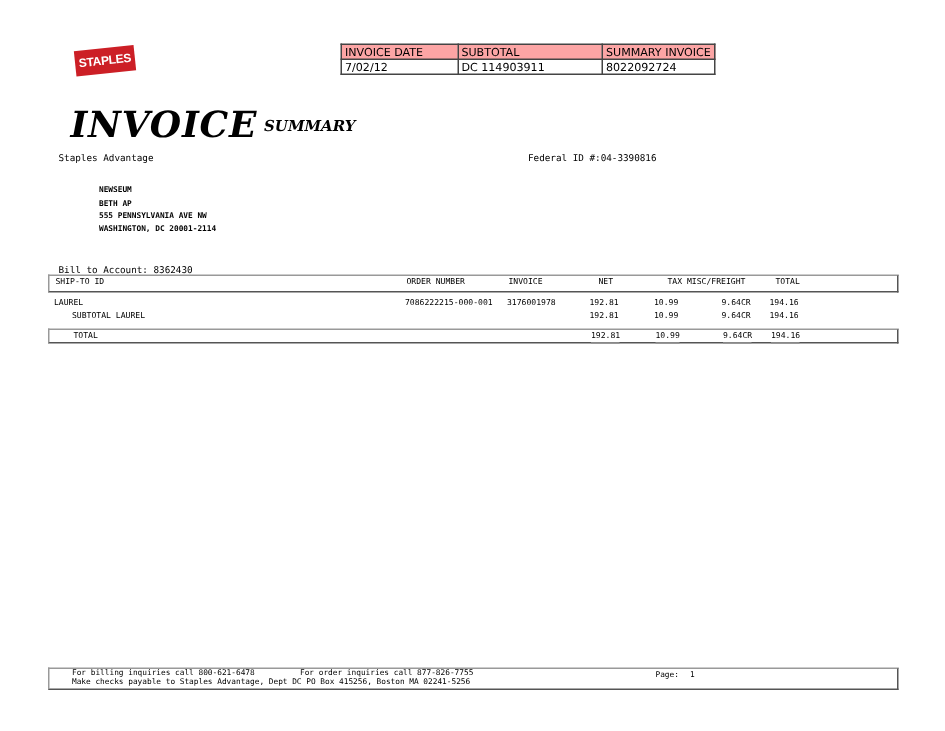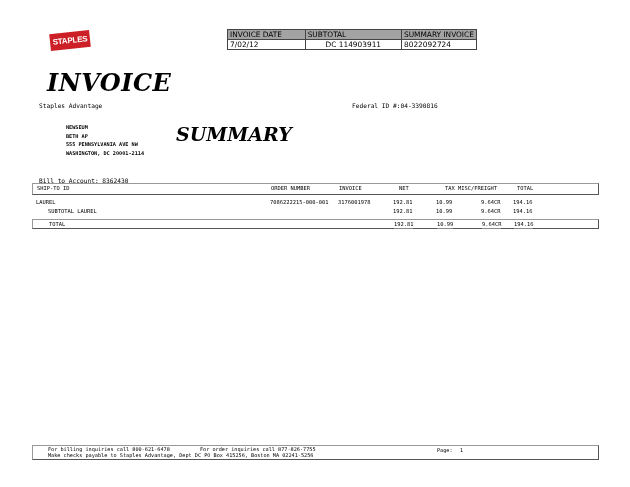--- a/index.html
+++ b/index.html
@@ -18,37 +18,36 @@
 
     .hdr-table {
       left: 227px; top: 29px; width: 250px;
       border-collapse: collapse;
       font-family: "DejaVu Sans", sans-serif; font-size: 7.4px;
     }
     .hdr-table td {
       border: 1px solid #444; height: 10px; padding: 0 2px; line-height: 9px;
       white-space: nowrap;
     }
-    .hdr-table tr.lbl td { background: #a3a3a3; }
+    .hdr-table tr.lbl td { background: #fca5a5; }
     .hdr-table td.c1 { width: 78px; }
     .hdr-table td.c2 { width: 97px; }
     .hdr-table td.c3 { width: 75px; }
-    .center { text-align: center; }
+    .center { }
     .right { text-align: left; }
 
     .title-invoice {
       left: 47px; top: 68px;
       font-family: "DejaVu Serif", serif; font-style: italic; font-weight: bold;
       font-size: 24px; letter-spacing: 0.5px;
     }
     .title-summary {
       left: 176px; top: 79px;
       font-family: "DejaVu Serif", serif; font-style: italic; font-weight: bold;
-      font-size: 19px;
-      margin-top: 44px;
+      font-size: 10px;
     }
 
     .small { font-size: 6.2px; white-space: nowrap; }
     .tiny { font-size: 5.2px; white-space: nowrap; font-weight: bold; }
 
     .box {
       border: 1px solid #555; border-top-color: #999; border-left-color: #999;
     }
     .row { position: absolute; font-size: 5.4px; white-space: nowrap; line-height: 7px; }
     .ul { border-bottom: 1px solid #888; }

